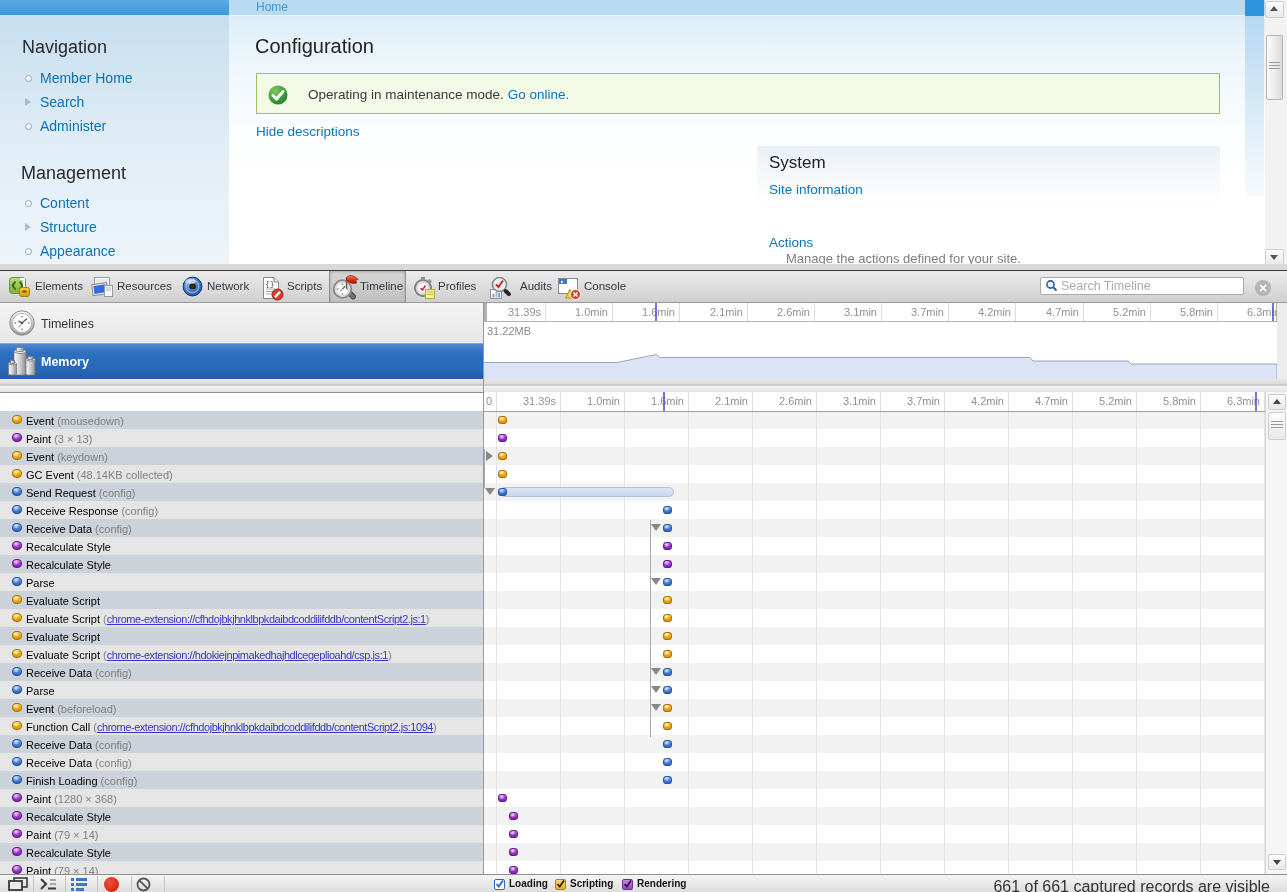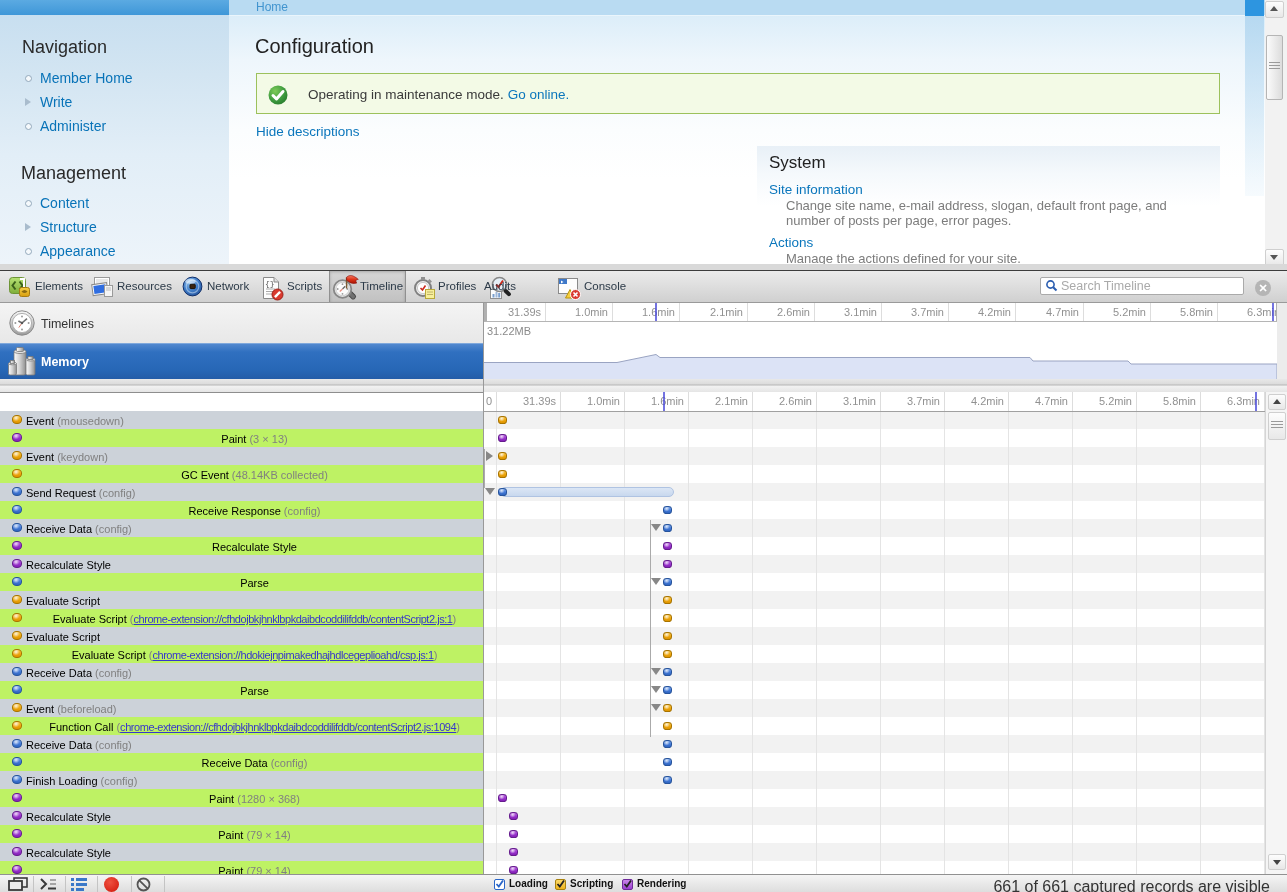--- a/index.html
+++ b/index.html
@@ -74,21 +74,21 @@
 
 
 #rechead{position:absolute;left:0;top:392px;width:483px;height:19px;background:#e3e7ec;border-bottom:1px solid #a0a0a0;}
 #rechead b{position:absolute;left:10px;top:4px;font-size:11px;color:#5a6470;letter-spacing:0.4px;}
 #recruler{position:absolute;left:483px;top:392px;width:782px;height:19px;background:#fff;border-bottom:1px solid #a0a0a0;}
 .rlab{position:absolute;top:3px;font-size:11px;color:#919191;}
 .rtick{position:absolute;top:0;width:1px;height:19px;background:#ddd;}
 #leftrows{position:absolute;left:0;top:0;}
 .lrow{position:absolute;left:0;width:483px;overflow:hidden;white-space:nowrap;line-height:18px;padding-left:26px;box-sizing:border-box;}
 .rowA{background:#ccd2d9;}
-.rowB{background:#bef264;text-align:center;}
+.rowB{background:#e5e5e5;}
 .lrow .orb{position:absolute;left:12px;margin-top:4px;width:10px;height:9px;border-radius:45%;display:inline-block;box-sizing:border-box;}
 .rname{font-size:11px;color:#000;}
 .rdet{font-size:11px;color:#808080;}
 .rlink{font-size:11px;letter-spacing:-0.45px;color:#3636cc;text-decoration:underline;}
 #griddiv{position:absolute;left:483px;top:411px;width:782px;height:463px;background:#fff;overflow:hidden;}
 .grow{position:absolute;left:0;width:782px;}
 .growA{background:#f2f2f2;}
 .growB{background:#ffffff;}
 .gline{position:absolute;top:0;width:1px;height:463px;background:#e4e4e4;}
 .nbar{position:absolute;height:8px;border:1px solid #afc3e2;border-radius:5px;background:linear-gradient(to bottom,#dbe6f5,#c8d8ee);}
@@ -115,21 +115,21 @@
     <div id="pcontent"></div>
     <div id="ptopband"></div>
     <div id="pbluebar"></div>
     <div id="pbluebox"></div>
     <div style="position:absolute;left:1245px;top:16px;width:19px;height:180px;background:linear-gradient(to bottom,rgba(170,210,238,0.75),rgba(220,238,250,0.25));"></div>
     <div id="sidebar">
       <h2 style="position:absolute;left:22px;top:22px;">Navigation</h2>
       <span class="bull" style="top:60px;"></span>
         <span class="navitem" style="top:55px;">Member Home</span>
       <span class="btri" style="top:83px;"></span>
-        <span class="navitem" style="top:79px;">Write</span>
+        <span class="navitem" style="top:79px;">Search</span>
       <span class="bull" style="top:108px;"></span>
         <span class="navitem" style="top:103px;">Administer</span>
       <h2 style="position:absolute;left:21px;top:148px;">Management</h2>
       <span class="bull" style="top:185px;"></span>
         <span class="navitem" style="top:180px;">Content</span>
       <span class="btri" style="top:208px;"></span>
         <span class="navitem" style="top:204px;">Structure</span>
       <span class="bull" style="top:233px;"></span>
         <span class="navitem" style="top:228px;">Appearance</span>
     </div>
@@ -146,21 +146,20 @@
         </defs>
       <circle cx="10" cy="10" r="9.5" fill="url(#gg)"></circle>
       <path d="M5 10.5 L8.5 14 L15 6.5" stroke="#fff" stroke-width="3" fill="none" stroke-linecap="round" stroke-linejoin="round"></path>
     </svg>
     <div id="gmsg"><span style="color:#3a3a3a;">Operating in maintenance mode.</span> <span class="link">Go online.</span></div>
     <div id="hidedesc">Hide descriptions</div>
 
     <div class="panel" style="left:757px;">
       <div class="ptit">System</div>
       <div class="plink" style="top:36px;">Site information</div>
-      <div class="pdesc" style="top:52px;">Change site name, e-mail address, slogan, default front page, and<br>number of posts per page, error pages.</div>
       <div class="plink" style="top:89px;">Actions</div>
       <div class="pdesc" style="top:105px;">Manage the actions defined for your site.</div>
     </div>
 
     <div id="pscroll">
       <div class="sbtn" style="top:1px;height:15px;left:0px;"></div>
       <div class="arrtri" style="left:5px;top:6px;border-left:4px solid transparent;border-right:4px solid transparent;border-bottom:5px solid #555;"></div>
       <div id="pthumb" class="grip">
           <div style="margin-top:26px;">
             <i></i>
@@ -276,21 +275,21 @@
   <circle cx="18.5" cy="18.5" r="5" fill="#d93a2f" stroke="#fff"></circle>
   <path d="M16.5 16.5 L20.5 20.5 M20.5 16.5 L16.5 20.5" stroke="#fff" stroke-width="1.6"></path>
 </svg>
 
     <span class="tlab" style="left:35px;">Elements</span>
     <span class="tlab" style="left:117px;">Resources</span>
     <span class="tlab" style="left:207px;">Network</span>
     <span class="tlab" style="left:287px;">Scripts</span>
     <span class="tlab" style="left:360px;">Timeline</span>
     <span class="tlab" style="left:438px;">Profiles</span>
-    <span class="tlab" style="left:484px;">Audits</span>
+    <span class="tlab" style="left:520px;">Audits</span>
     <span class="tlab" style="left:584px;">Console</span>
   </div>
   <div id="search">
     <svg width="14" height="14" viewBox="0 0 14 14" style="position:absolute;left:4px;top:1px;">
       <circle cx="5.5" cy="5.5" r="3.6" fill="none" stroke="#2a5db0" stroke-width="1.6"></circle>
       <line x1="8.2" y1="8.2" x2="11.5" y2="11.5" stroke="#2a5db0" stroke-width="2"></line>
     </svg>
     <span>Search Timeline</span>
   </div>
   <div id="closebtn">✕</div>

